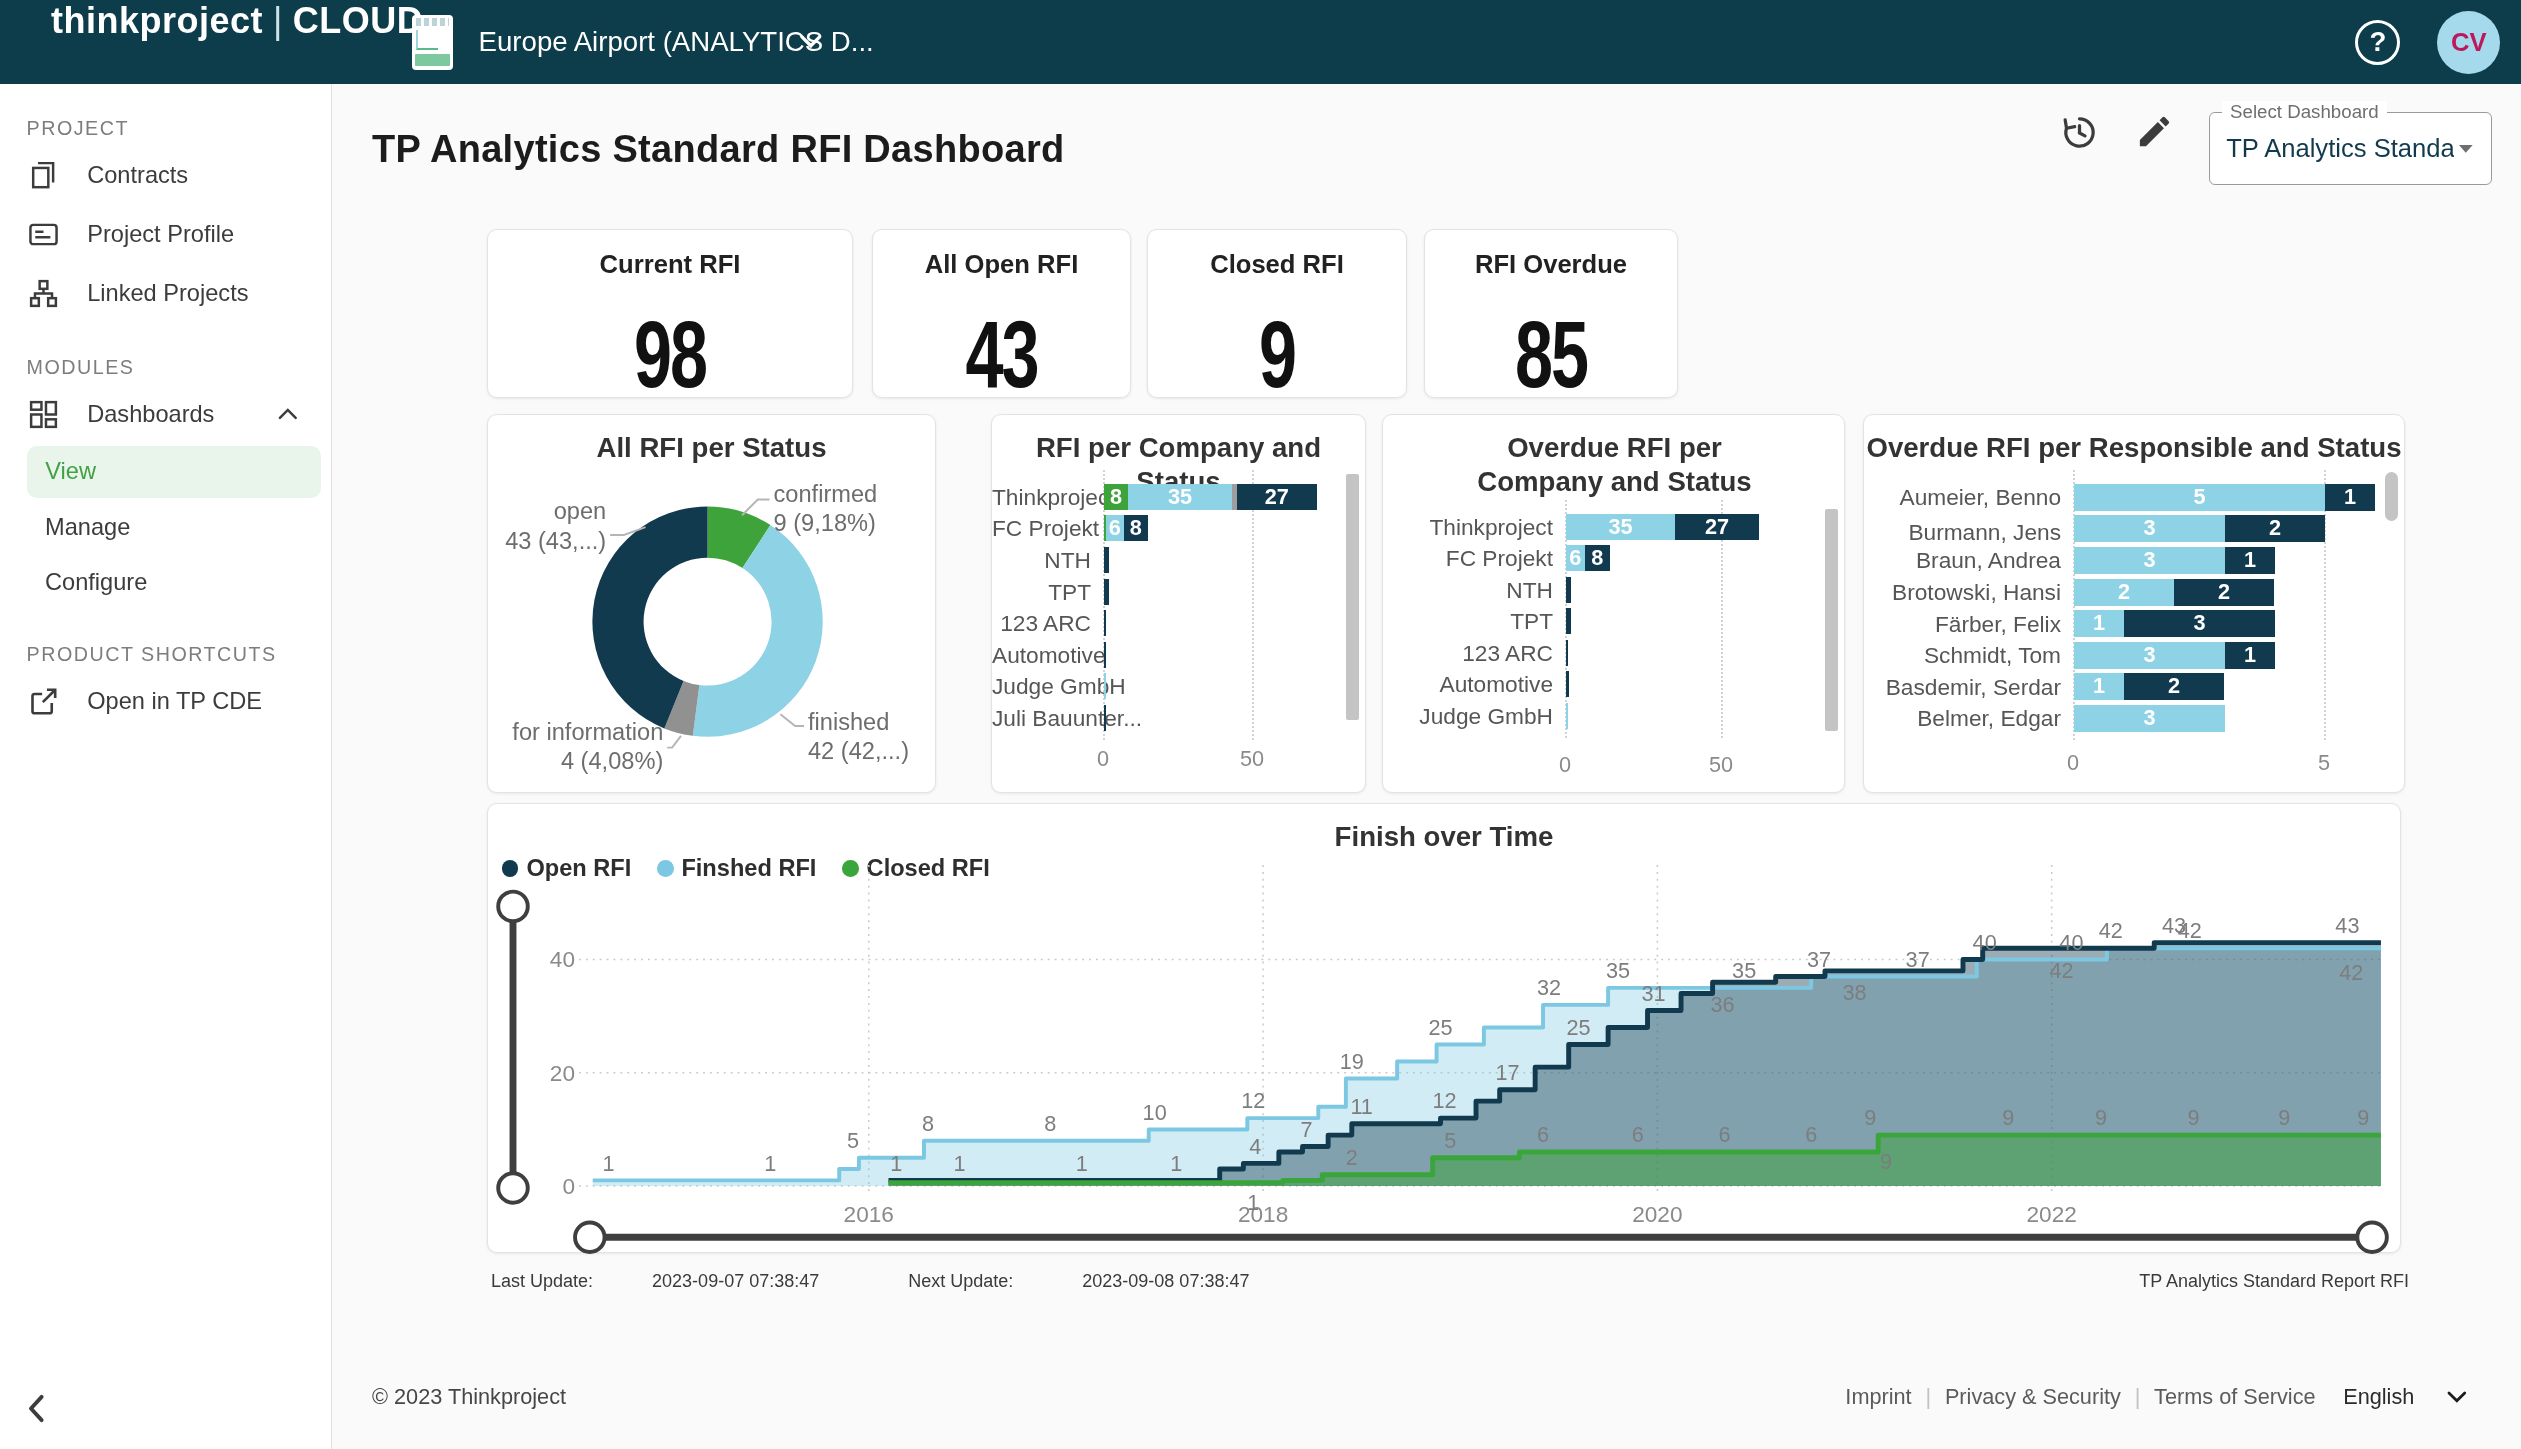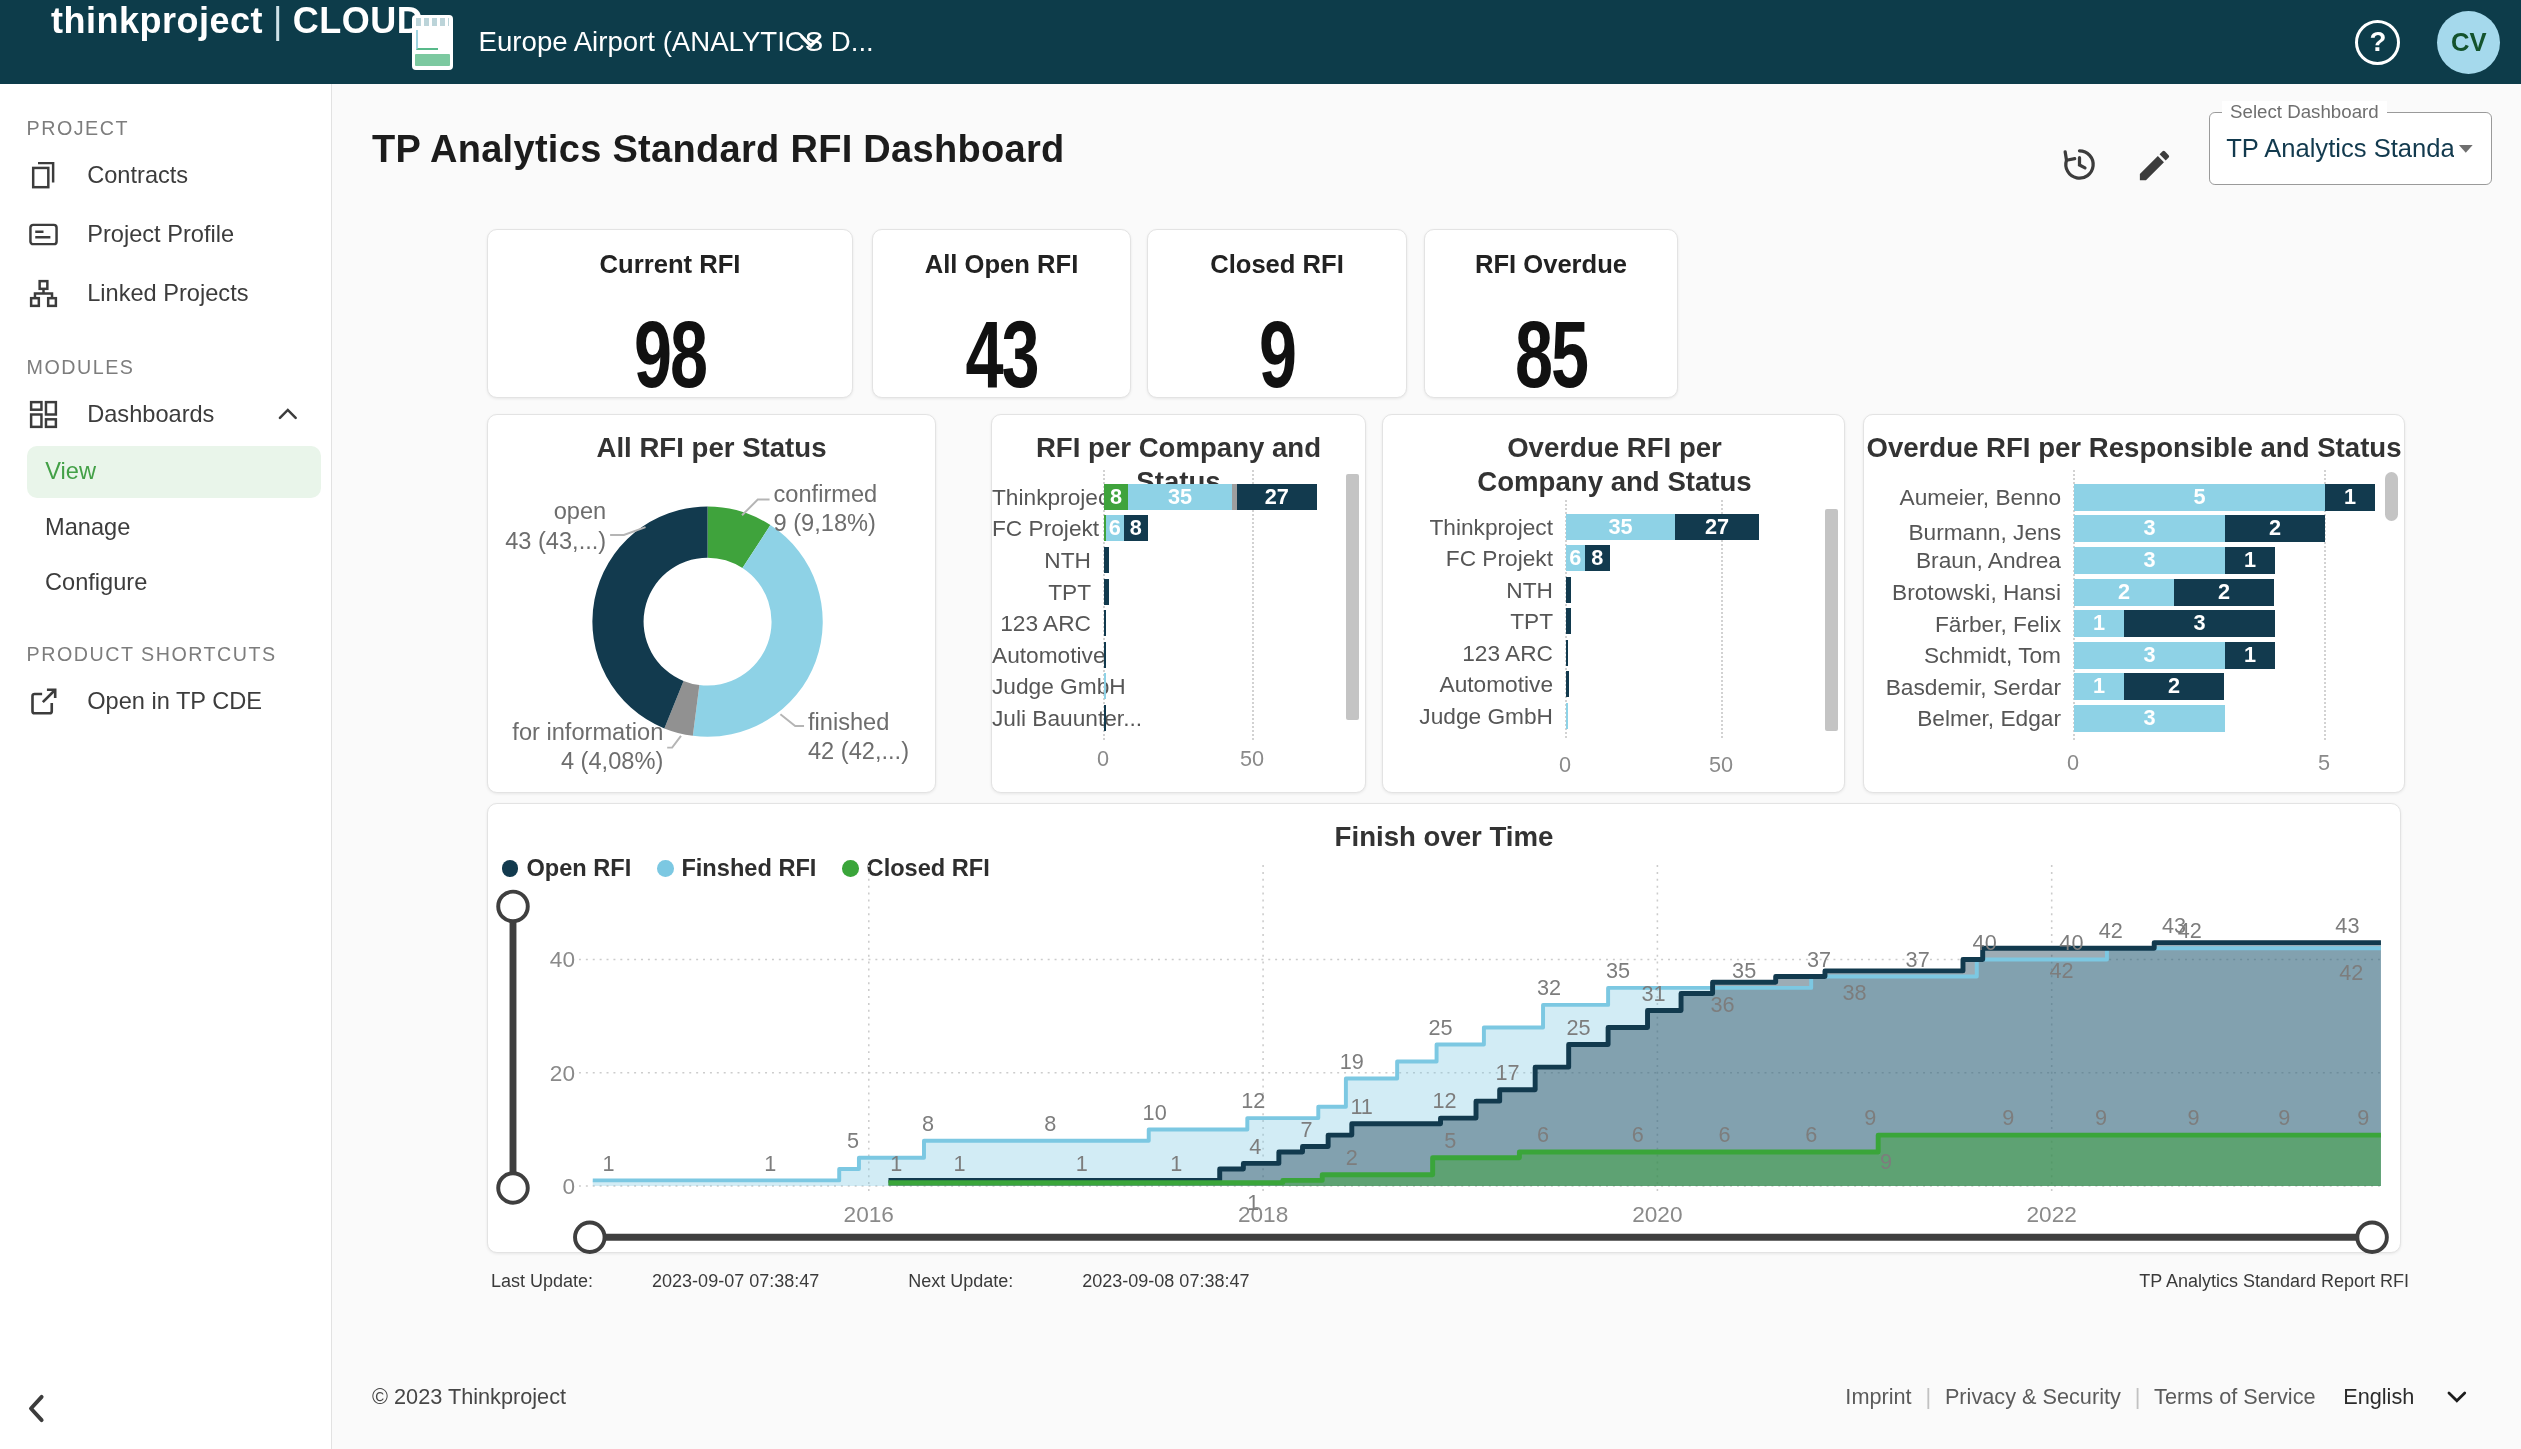--- a/index.html
+++ b/index.html
@@ -15,36 +15,36 @@
   .proj-thumb .bars { position:absolute; left:3.9px; top:3.9px; width:33px; height:7.9px;
         background:repeating-linear-gradient(90deg,#bcd4d9 0 4.9px,#fff 4.9px 7.9px); }
   .proj-thumb .mini { position:absolute; left:3.9px; top:15.8px; width:21.7px; height:19.7px;
         border-left:2px solid #9fd3e0; border-bottom:2px solid #58b98a; }
   .proj-thumb .area { position:absolute; left:3px; bottom:3.9px; width:35px; height:11.8px; background:#7cc9a0; border-radius:1px; }
   .proj-label { color:#fff; font-size:27.6px; margin-left:25.6px; max-width:286px; white-space:nowrap; }
   .proj-chev { margin-left:31.5px; }
   .topbar-right { position:absolute; right:21.7px; top:0; height:84px; display:flex; align-items:center; gap:37px; }
   .help { width:45px; height:45px; border:3px solid #fff; border-radius:50%; color:#fff; font-size:27.6px; font-weight:700;
           display:flex; align-items:center; justify-content:center; cursor:pointer; }
-  .avatar { width:63px; height:63px; border-radius:50%; background:#a5d9ec; color:#14532d; font-size:25.6px; font-weight:700;
+  .avatar { width:63px; height:63px; border-radius:50%; background:#a5d9ec; color:#be185d; font-size:25.6px; font-weight:700;
             display:flex; align-items:center; justify-content:center; cursor:pointer; }
   
   .sidebar { position:absolute; left:0; top:84px; width:332px; height:1365px; background:#fff; border-right:1px solid #e2e2e2; z-index:20; }
   .sec-head { margin:33px 0 5.9px 26.6px; font-size:19.7px; color:#7d7d7d; letter-spacing:1.5px; }
   .side-item { display:flex; align-items:center; height:59px; padding-left:26.6px; cursor:pointer; color:#3c3c3c; position:relative; }
   .side-item svg { flex:0 0 33px; }
   .side-item .lbl { font-size:23.6px; margin-left:27.6px; }
   .side-item .chev { position:absolute; right:31.5px; }
   .sub-item { height:55px; display:flex; align-items:center; padding-left:45px; font-size:23.6px; color:#3c3c3c; cursor:pointer; }
   .sub-item.active { margin:2px 9.9px 2px 26.6px; padding-left:18.7px; height:52px; background:#e9f5ea; color:#43a047; border-radius:9.9px; }
   .collapse { position:absolute; left:21.7px; bottom:23.6px; cursor:pointer; }
   
   .main { position:absolute; left:333px; top:84px; width:2189px; height:1365px; background:#fafafa; }
   .page-title { position:absolute; left:39px; top:44px; font-size:38px; font-weight:700; color:#1c1c1c; letter-spacing:0.3px; }
-  .head-actions { position:absolute; right:29.6px; top:27.6px; display:flex; align-items:flex-end; gap:35px; }
+  .head-actions { position:absolute; right:29.6px; top:27.6px; display:flex; align-items:flex-start; gap:35px; }
   .icon-btn { cursor:pointer; display:flex; }
   .dash-select { position:relative; width:283px; height:73px; border:1px solid #9a9a9a; border-radius:5.9px; background:#fff;
                  display:flex; align-items:center; padding:0 13.8px 0 15.8px; cursor:pointer; }
   .dash-select .flabel { position:absolute; top:-11.8px; left:11.8px; background:#fff; padding:0 7.9px; font-size:18.7px; color:#6f6f6f; }
   .dash-select .val { font-size:25.6px; color:#123a4e; white-space:nowrap; overflow:hidden; flex:1; }
   .card { position:absolute; background:#fff; border:1px solid #e3e3e3; border-radius:9.9px; box-shadow:0 1px 3px rgba(0,0,0,.08); }
   .kpi .kpi-label { text-align:center; margin-top:19.7px; font-size:25.6px; font-weight:700; color:#222; }
   .kpi .kpi-value { text-align:center; margin-top:21.7px; font-size:95px; font-weight:600; color:#111;
                     transform:scaleX(.72); letter-spacing:-3px; }
   .chart-title { text-align:center; font-size:27.6px; font-weight:700; color:#333; margin-top:15.8px; line-height:1.25; }

